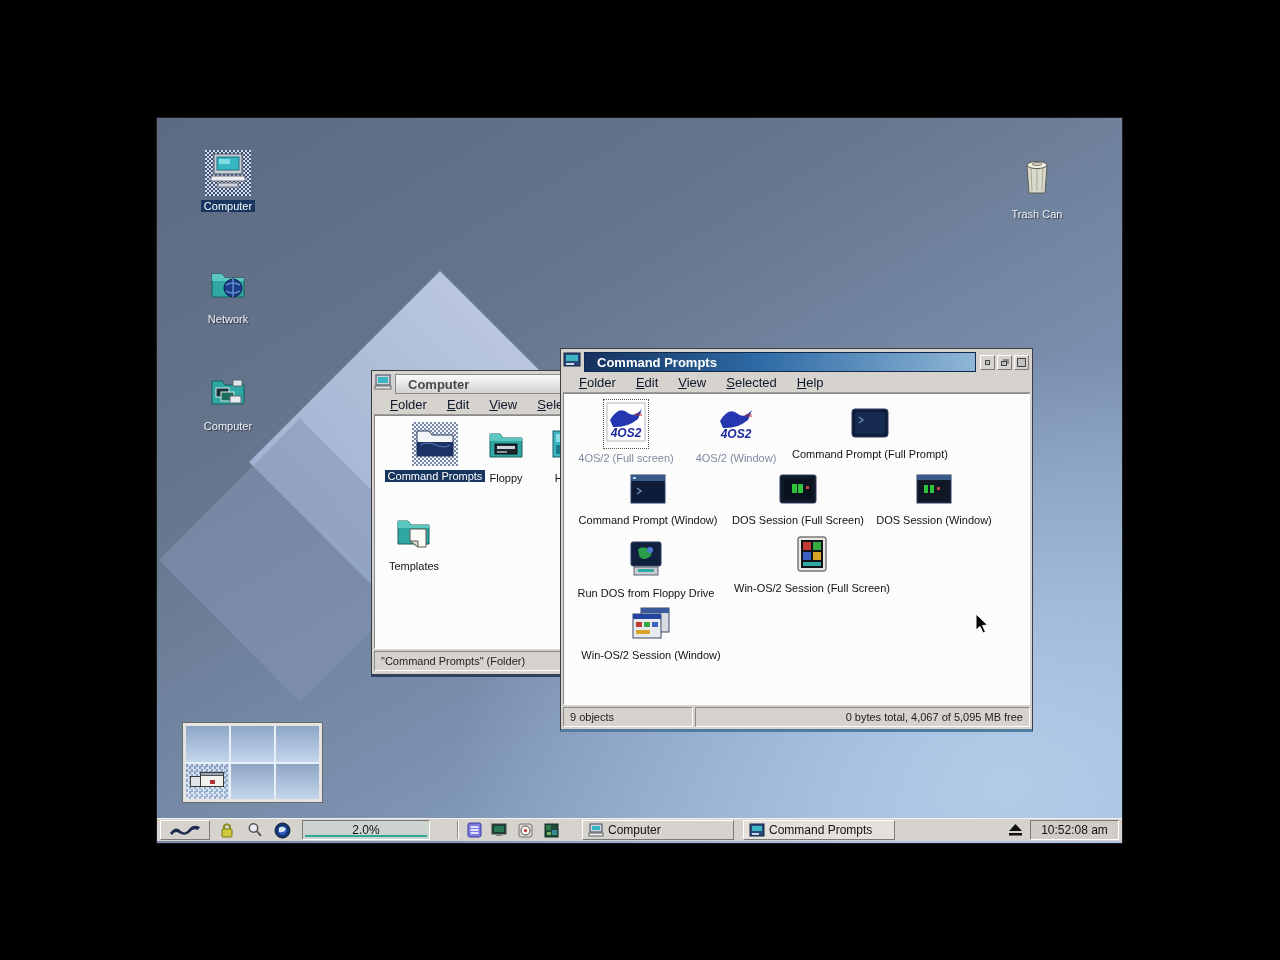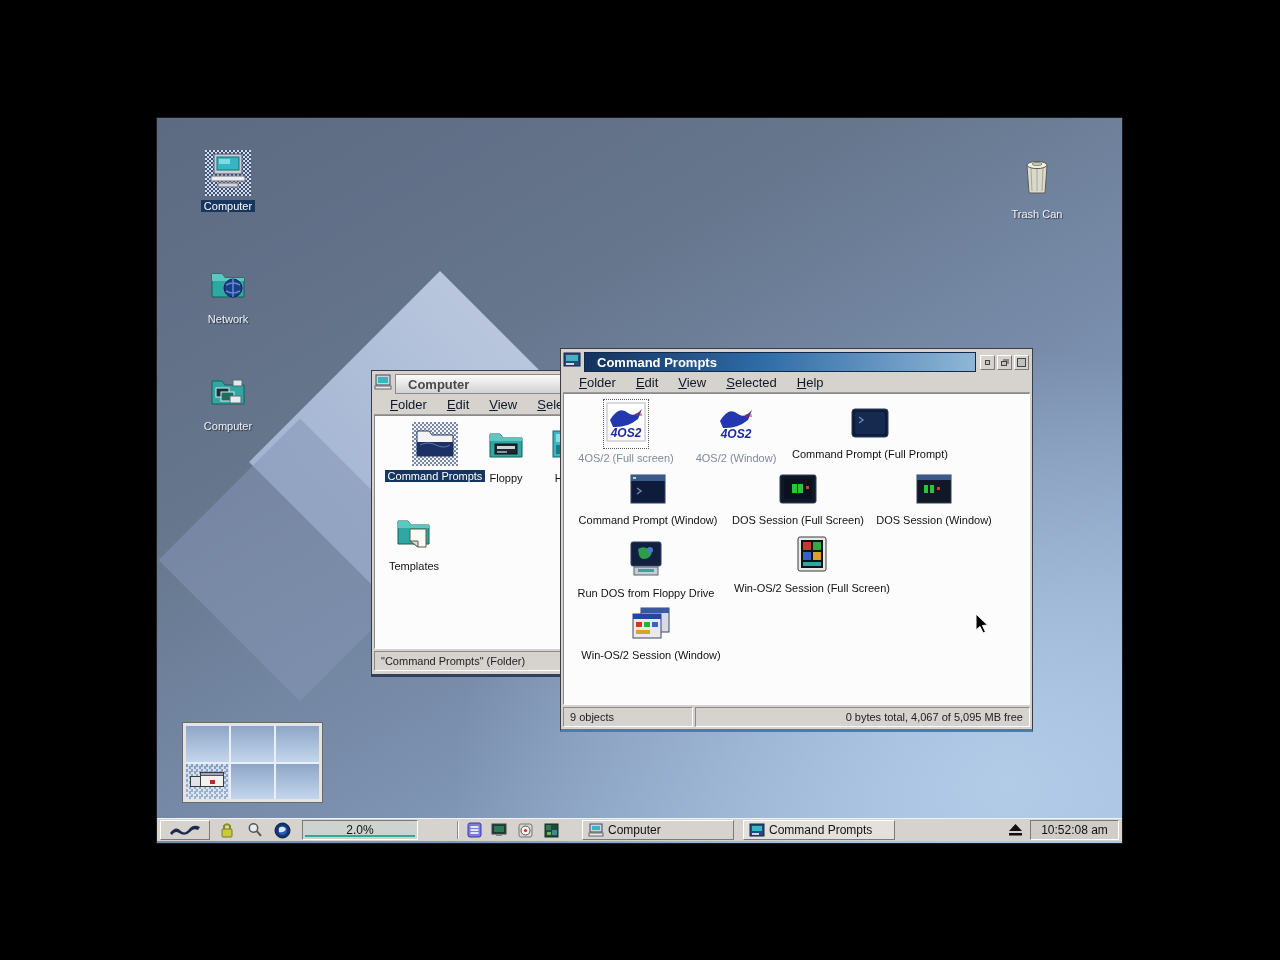--- a/index.html
+++ b/index.html
@@ -448,21 +448,21 @@
         </svg>
       </div>
       <div class="tb" style="left:113px; width:24px;">
         <svg width="17" height="17" viewBox="0 0 17 17">
           <circle cx="8.5" cy="8.5" r="7.5" fill="#16346e" stroke="#0a1a3a"></circle>
           <circle cx="8.5" cy="8.5" r="4.5" fill="#2a5ac0"></circle>
           <path d="M5 6 Q9 3 12 7 Q10 11 5 10 Z" fill="#dce6f4"></path>
         </svg>
       </div>
 
-      <div class="tb sunken cpu-meter" style="left:145px; width:116px;">
+      <div class="tb sunken cpu-meter" style="left:145px; width:128px;">
         <span>2.0%</span>
         <div class="load"></div>
       </div>
 
       <div class="tb-sep" style="left:300px;"></div>
 
       <div class="tb" style="left:306px; width:22px;">
         <svg width="15" height="16" viewBox="0 0 15 16">
           <rect x="1" y="1" width="13" height="14" rx="2" fill="#7a7ae0" stroke="#3a3aa0"></rect>
           <line x1="3.5" y1="5" x2="11.5" y2="5" stroke="#fff" stroke-width="1.6"></line>

